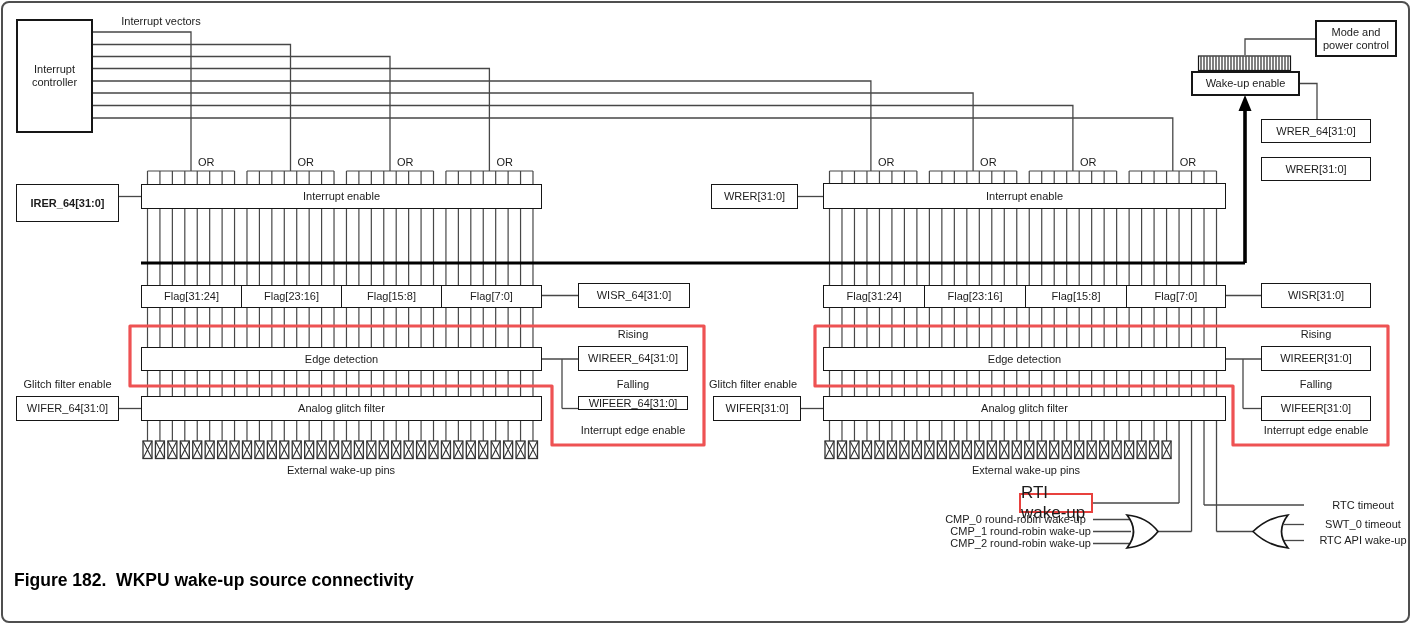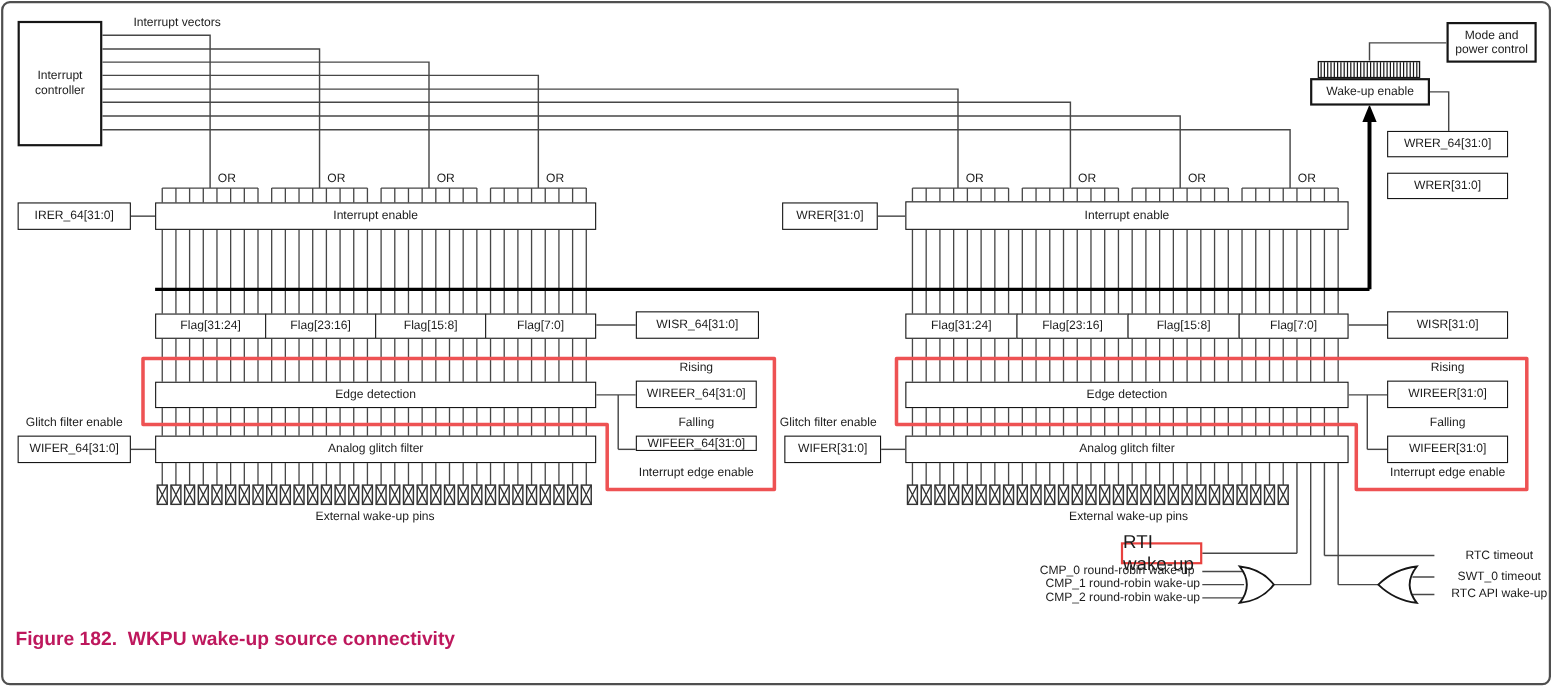--- a/index.html
+++ b/index.html
@@ -25,21 +25,21 @@
   }
   .lbl.left{text-align:center;}
   .lbl.right{text-align:right;}
   .redbox{
     position:absolute;border:2.2px solid var(--hl,#ee5253);
     display:flex;align-items:center;justify-content:center;
     font-size:17px;box-sizing:border-box;background:transparent;
   }
   #caption{
     position:absolute;left:14px;top:570px;font-size:17.5px;font-weight:bold;
-    color:#be185d;white-space:pre;
+    color:#000000;white-space:pre;
   }
   .orlbl{position:absolute;font-size:11px;white-space:nowrap;}
 </style>
 </head>
 <body>
 
 <div id="canvas">
 
   <svg id="wires" width="1412" height="625" viewBox="0 0 1412 625">
       <g>
@@ -690,21 +690,21 @@
         <path d="M1282 56.5 V70" stroke="#161616" stroke-width="1.1" fill="none"></path>
         <path d="M1285 56.5 V70" stroke="#161616" stroke-width="1.1" fill="none"></path>
         <path d="M1288 56.5 V70" stroke="#161616" stroke-width="1.1" fill="none"></path>
       </g>
     </svg>
 
   <div class="box strong" style="left:16px;top:19px;width:77px;height:114px;">Interrupt
 controller</div>
   <div class="lbl left" style="left:96px;top:15px;width:130px;">Interrupt vectors</div>
 
-  <div class="box" style="left:16px;top:184px;width:103px;height:25px;">IRER_64[31:0]</div>
+  <div class="box" style="left:16px;top:184px;width:103px;height:38px;font-weight:bold;">IRER_64[31:0]</div>
   <div class="box" style="left:141px;top:184px;width:401px;height:25px;">Interrupt enable</div>
 
   <div class="box" style="left:141px;top:285px;width:101px;height:23px;">Flag[31:24]</div>
   <div class="box" style="left:241px;top:285px;width:101px;height:23px;">Flag[23:16]</div>
   <div class="box" style="left:341px;top:285px;width:101px;height:23px;">Flag[15:8]</div>
   <div class="box" style="left:441px;top:285px;width:101px;height:23px;">Flag[7:0]</div>
   <div class="box" style="left:578px;top:283px;width:112px;height:25px;">WISR_64[31:0]</div>
 
   <div class="box" style="left:141px;top:347px;width:401px;height:24px;">Edge detection</div>
   <div class="lbl" style="left:578px;top:328px;width:110px;">Rising</div>

